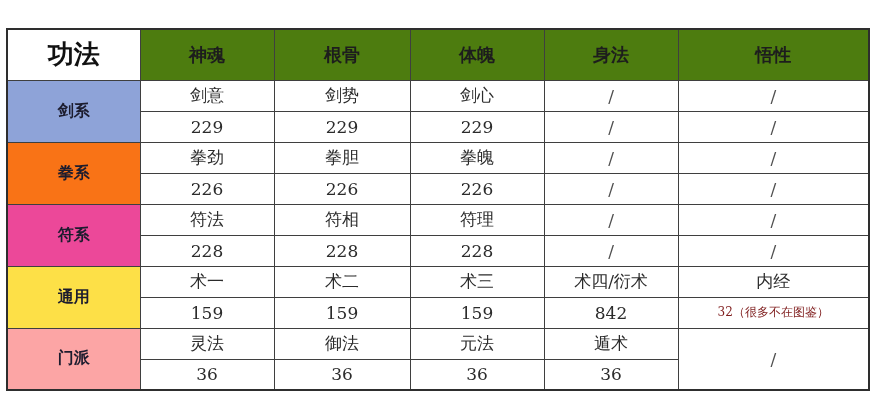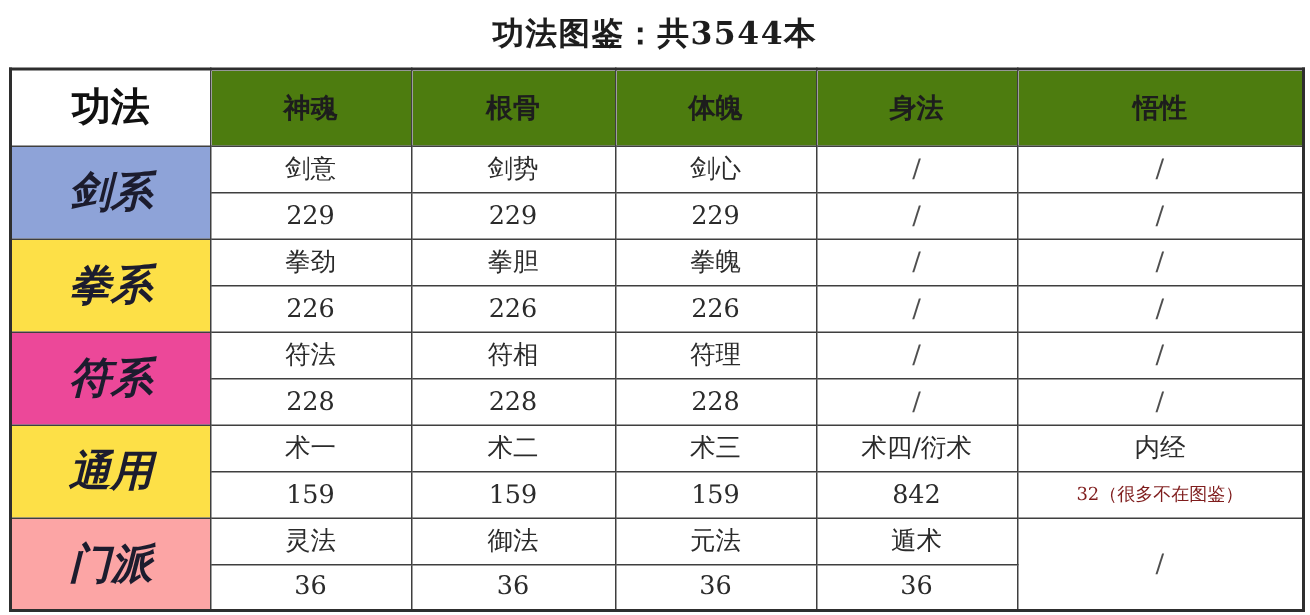--- a/index.html
+++ b/index.html
@@ -21,21 +21,21 @@
     left: 0;
     width: 873px;
     text-align: center;
     font-size: 21px;
     font-weight: bold;
     color: #1d1d1d;
     letter-spacing: 1px;
   }
   table.compendium {
     position: absolute;
-    top: 45px;
+    top: 28px;
     left: 6px;
     width: 862px;
     border-collapse: collapse;
     table-layout: fixed;
     border: 2px solid #2e2e2e;
     background: #ffffff;
   }
   table.compendium td, table.compendium th {
     border: 1px solid #3f3f3f;
     text-align: center;
@@ -52,44 +52,42 @@
     font-weight: bold;
     color: #111111;
   }
   th.col-header {
     background: #4d7c0f;
     font-size: 18px;
     font-weight: bold;
     color: #1d1d1d;
   }
   td.group-label {
-    font-size: 28px;
+    font-size: 16px;
     font-weight: bold;
     color: #1c1c2e;
-    font-style: italic;
   }
   td.skill-name, td.skill-count {
     font-size: 17px;
     color: #2b2b2b;
     margin-left: 40px;
   }
   td.note-cell {
     font-size: 12px;
     color: #7f1d1d;
   }
   td.slash {
     font-size: 17px;
     color: #4f4f4f;
   }
 </style>
 </head>
 <body>
 
 <div class="page">
-  <div class="page-title">功法图鉴：共3544本</div>
 
   <table class="compendium">
     <colgroup>
       <col style="width:133px">
       <col style="width:134px">
       <col style="width:136px">
       <col style="width:134px">
       <col style="width:134px">
       <col style="width:191px">
     </colgroup>
@@ -113,21 +111,21 @@
           <td class="slash">/</td>
         </tr>
         <tr>
           <td class="skill-count">229</td>
           <td class="skill-count">229</td>
           <td class="skill-count">229</td>
           <td class="slash">/</td>
           <td class="slash">/</td>
         </tr>
         <tr>
-          <td rowspan="2" class="group-label" style="background: #fde047;">拳系</td>
+          <td rowspan="2" class="group-label" style="background: #f97316;">拳系</td>
           <td class="skill-name">拳劲</td>
           <td class="skill-name">拳胆</td>
           <td class="skill-name">拳魄</td>
           <td class="slash">/</td>
           <td class="slash">/</td>
         </tr>
         <tr>
           <td class="skill-count">226</td>
           <td class="skill-count">226</td>
           <td class="skill-count">226</td>

